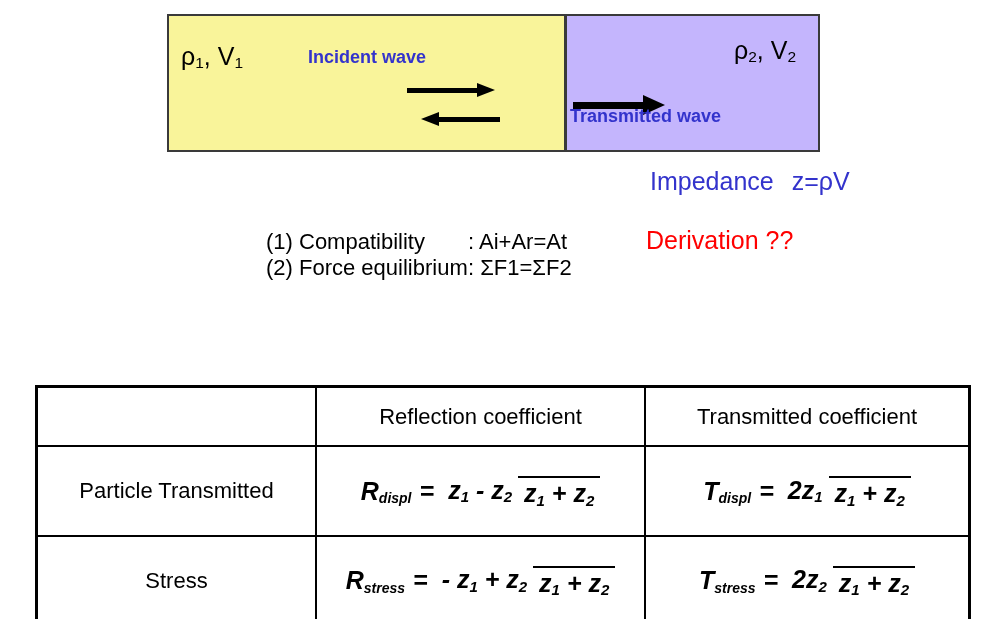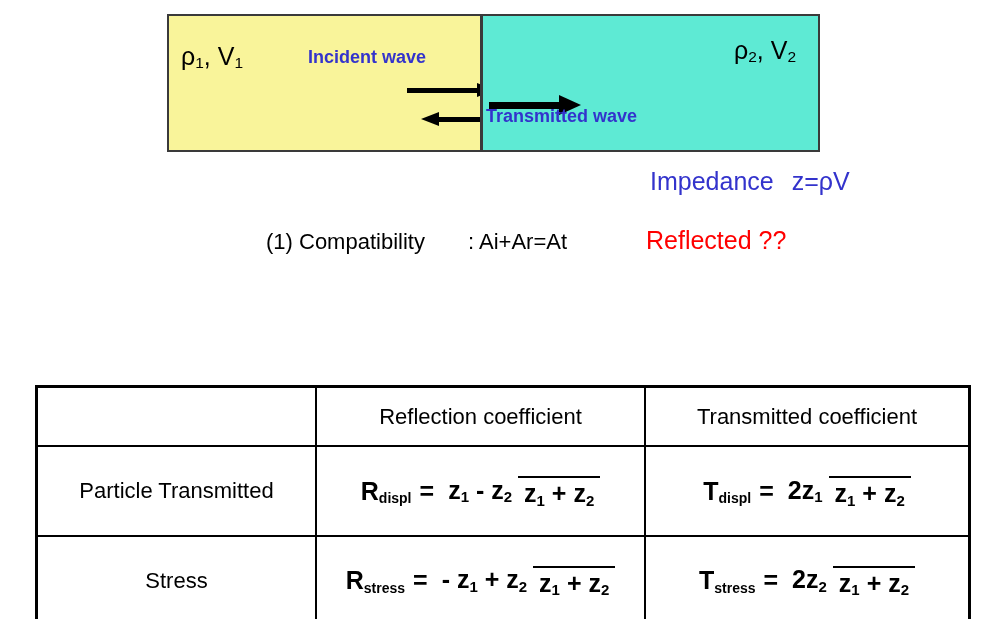--- a/index.html
+++ b/index.html
@@ -20,29 +20,29 @@
     position: absolute;
     left: 167px;
     top: 14px;
     width: 653px;
     height: 138px;
     box-sizing: border-box;
     border: 2px solid #3a3a3a;
     display: flex;
   }
   #medium-1 {
-    width: 311px;
+    width: 395px;
     background: #f9f49a;
     position: relative;
     box-sizing: border-box;
     padding-left: 12px;
   }
   #medium-2 {
     flex: 1;
-    background: #5eead4;
+    background: #c4b5fd;
     position: relative;
     box-sizing: border-box;
     border-left: 3px solid #3a3a3a;
   }
   .rho-label {
     position: absolute;
     font-size: 25px;
     color: #000;
     letter-spacing: 0px;
     white-space: nowrap;
@@ -173,20 +173,21 @@
   tr.data-row  { height: 90px; }
 
   
   .formula {
     display: inline-flex;
     align-items: center;
     justify-content: center;
     font-size: 25px;
     font-weight: bold;
     line-height: 1;
+    font-style: italic;
   }
   .formula .lhs {
     display: inline-block;
     white-space: nowrap;
   }
   .formula .lhs sub {
     font-size: 0.56em;
     vertical-align: baseline;
     position: relative;
     bottom: -0.25em;
@@ -253,23 +254,27 @@
 
 <div id="impedance-line">
   <span>Impedance</span><span class="gap"></span><span>z=ρV</span>
 </div>
 
 <div id="equations-block">
 
   <div class="equation-row">
     <span class="eq-name">(1) Compatibility</span>
     <span class="eq-expr">: Ai+Ar=At</span>
-    <span class="eq-note">Reflected ??</span>
+    <span class="eq-note">Derivation ??</span>
   </div>
 
+  <div class="equation-row">
+    <span class="eq-name">(2) Force equilibrium</span>
+    <span class="eq-expr">: ΣF1=ΣF2</span>
+  </div>
 </div>
 
 <table id="coefficient-table">
   <tbody>
       <tr>
     <td class="col-label header-cell"></td>
     <td class="col-refl header-cell">Reflection coefficient</td>
     <td class="col-trans header-cell">Transmitted coefficient</td>
   </tr>
 

